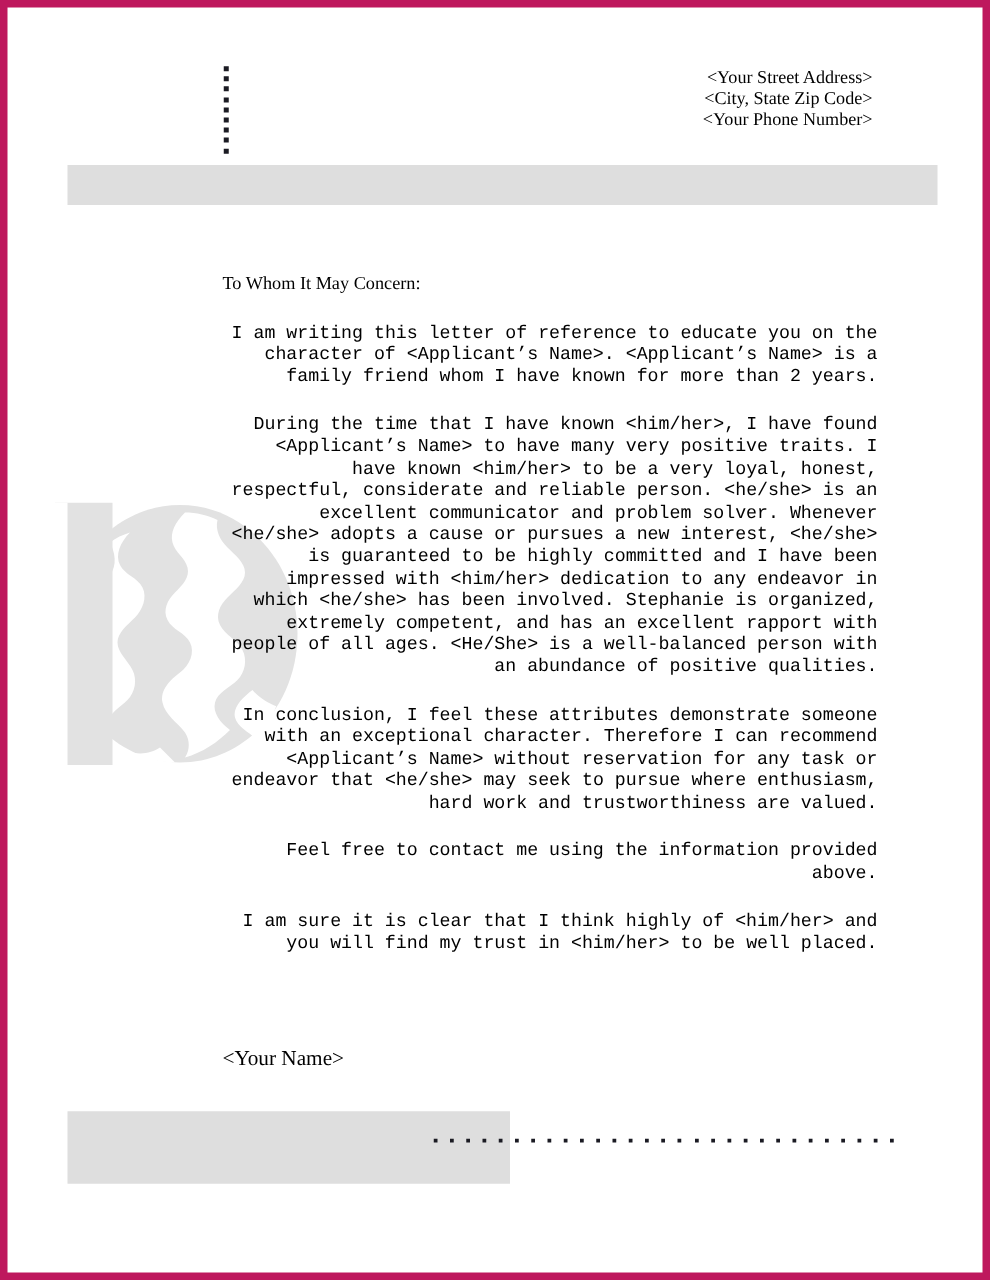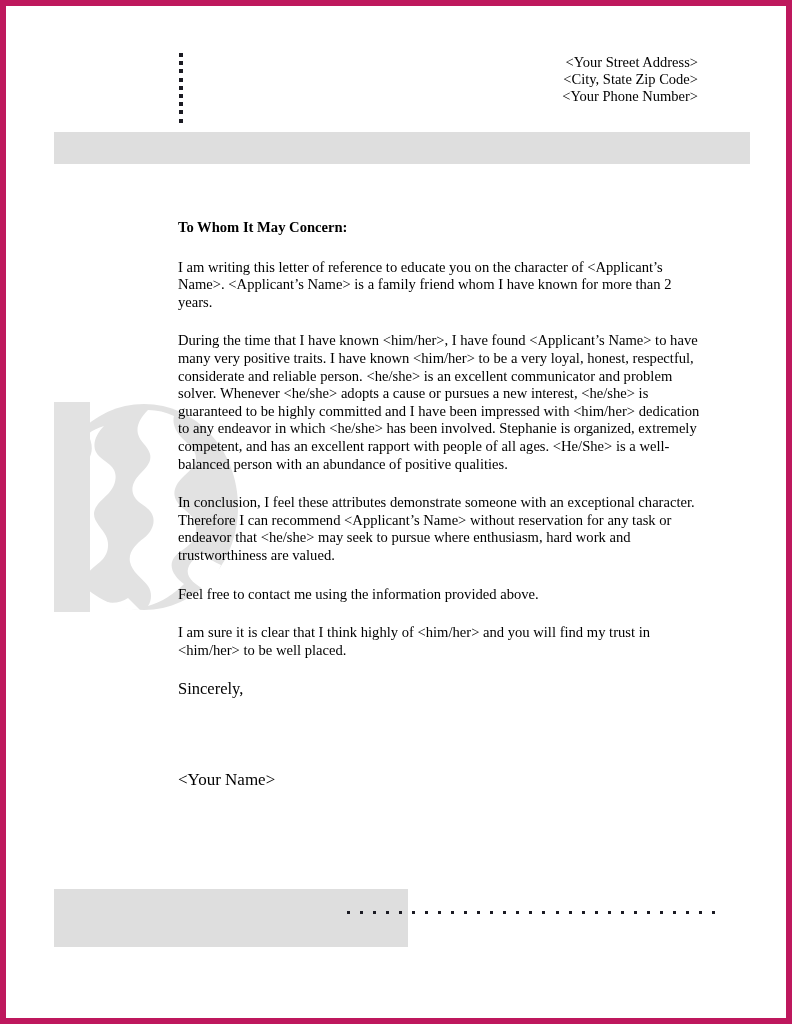--- a/index.html
+++ b/index.html
@@ -108,25 +108,25 @@
     z-index: 2;
     color: #000;
     font-size: 14.6px;
     line-height: 17.6px;
   }
   #letter .date {
     margin: 0 0 49px 0;
   }
   #letter .salutation {
     margin: 0 0 22px 0;
-    font-weight: bold;
   }
   #letter p.para {
     margin: 0 0 21px 0;
-    text-align: left;
+    text-align: right;
+    font-family: Liberation Mono, monospace;
   }
   #letter .closing {
     margin: 6px 0 0 0;
     font-size: 16.5px;
   }
   #letter .signature {
     margin: 73px 0 0 0;
     font-size: 17px;
   }
 </style>
@@ -186,21 +186,20 @@
 
   <div id="header-bar"></div>
 
   <div id="letter">
     <div class="salutation">To Whom It May Concern:</div>
     <p class="para">I am writing this letter of reference to educate you on the character of &lt;Applicant’s Name&gt;. &lt;Applicant’s Name&gt; is a family friend whom I have known for more than 2 years.</p>
     <p class="para">During the time that I have known &lt;him/her&gt;, I have found &lt;Applicant’s Name&gt; to have many very positive traits. I have known &lt;him/her&gt; to be a very loyal, honest, respectful, considerate and reliable person.  &lt;he/she&gt; is an excellent communicator and problem solver. Whenever &lt;he/she&gt; adopts a cause or pursues a new interest, &lt;he/she&gt; is guaranteed to be highly committed and I have been impressed with &lt;him/her&gt; dedication to any endeavor in which &lt;he/she&gt; has been involved.  Stephanie is organized, extremely competent, and has an excellent rapport with people of all ages.  &lt;He/She&gt; is a well-balanced person with an abundance of positive qualities.</p>
     <p class="para">In conclusion, I feel these attributes demonstrate someone with an exceptional character. Therefore I can recommend &lt;Applicant’s Name&gt; without reservation for any task or endeavor that &lt;he/she&gt; may seek to pursue where enthusiasm, hard work and trustworthiness are valued.</p>
     <p class="para">Feel free to contact me using the information provided above.</p>
     <p class="para">I am sure it is clear that I think highly of &lt;him/her&gt; and you will find my trust in &lt;him/her&gt; to be well placed.</p>
-    <div class="closing">Sincerely,</div>
     <div class="signature">&lt;Your Name&gt;</div>
   </div>
 
   <div id="footer-bar"></div>
 
   <div id="footer-dots">
       <div class="fdot"></div>
       <div class="fdot"></div>
       <div class="fdot"></div>
       <div class="fdot"></div>

